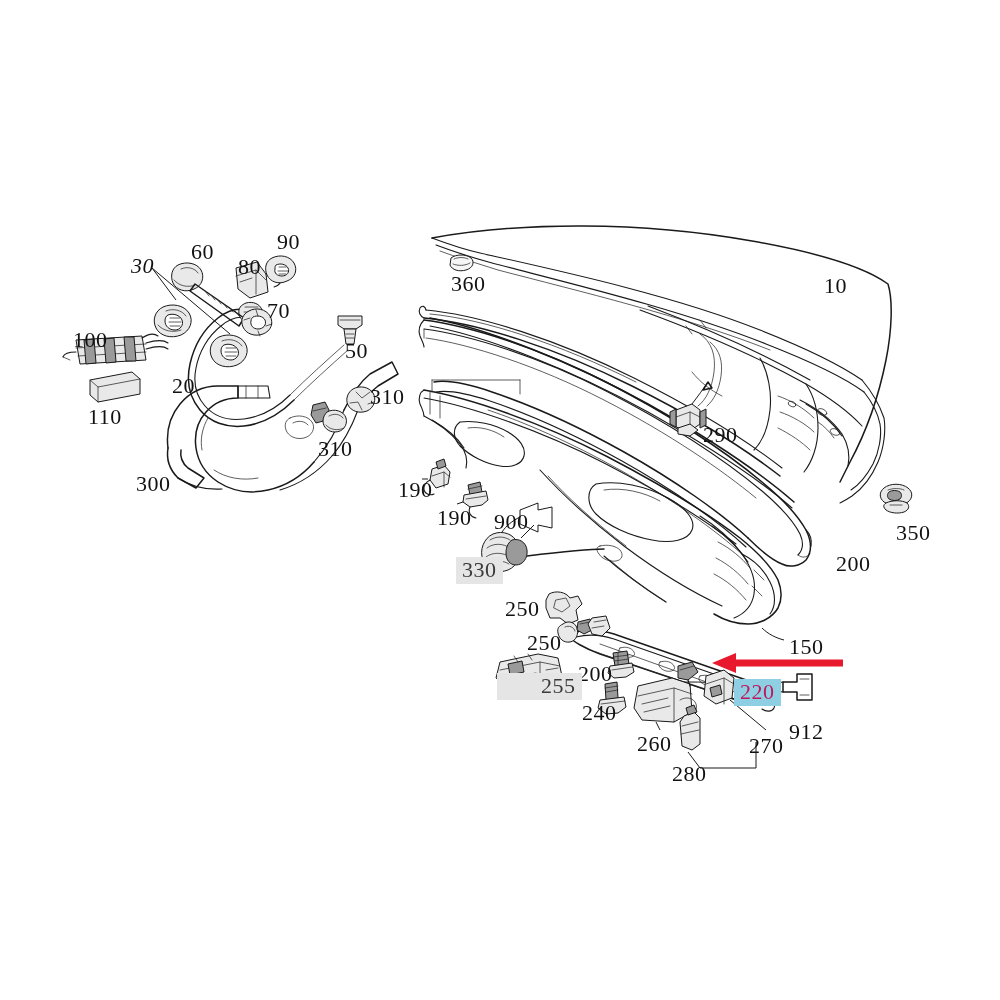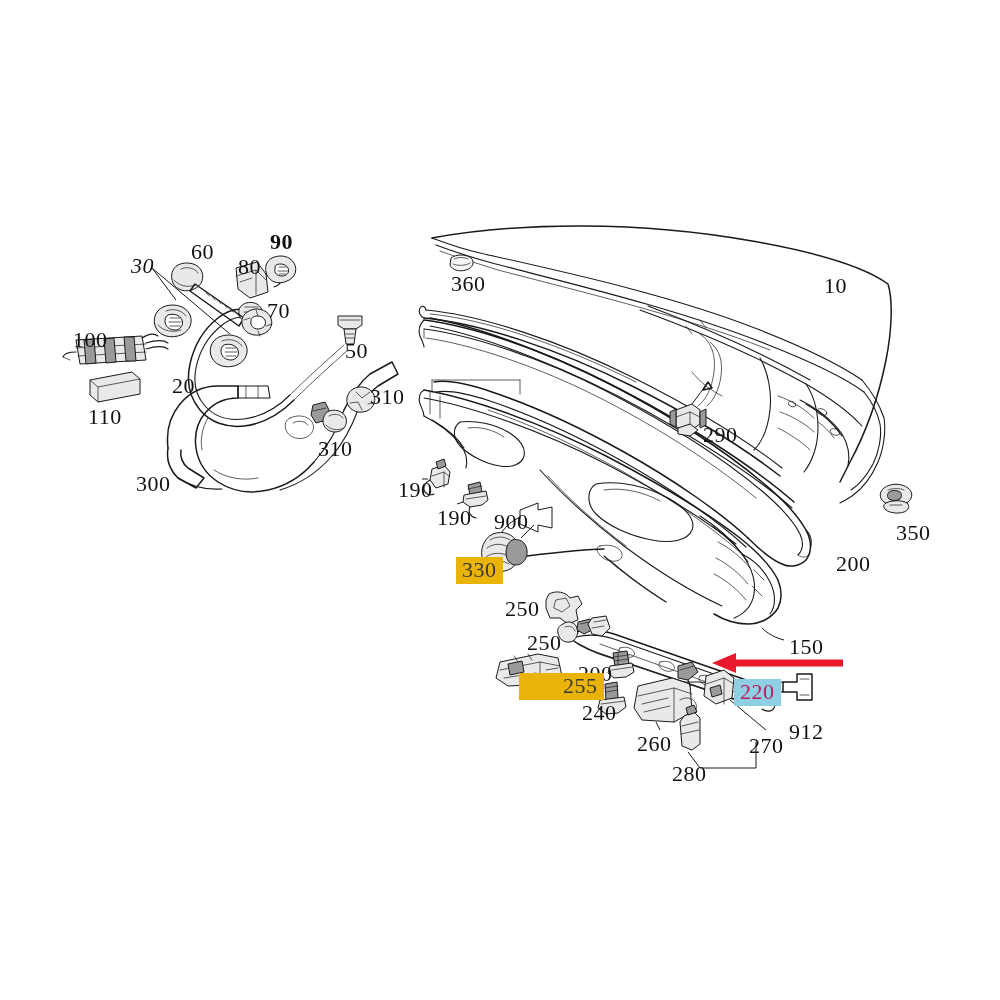--- a/index.html
+++ b/index.html
@@ -10,21 +10,21 @@
   .callout{
     position:absolute;
     font-family:"Liberation Serif",serif;
     font-size:22px;
     line-height:1;
     color:#111111;
     white-space:nowrap;
     letter-spacing:0.5px;
     user-select:none;
   }
-  .callout.hl-grey{background:#eab308;color:#3a3a3a;padding:2px 6px 3px 6px;}
+  .callout.hl-grey{background:#e5e5e5;color:#3a3a3a;padding:2px 6px 3px 6px;}
   .callout.hl-blue{background:#8ecfe3;color:#be185d;padding:2px 6px 3px 6px;}
 </style>
 </head>
 <body>
 
 <div id="sheet">
 
   <svg id="art" viewBox="0 0 1000 1000" xmlns="http://www.w3.org/2000/svg">
     <defs>
       <style>
@@ -475,21 +475,21 @@
 
     <g>
       <line x1="843" y1="663" x2="726" y2="663" stroke="#e8192c" stroke-width="7" stroke-linecap="butt"></line>
       <path d="M712 663 L736 653 L736 673 Z" fill="#e8192c"></path>
     </g>
   </svg>
 
   <div id="callout-layer">
       <div class="callout" style="left: 131px; top: 255px; font-style: italic;">30</div>
       <div class="callout" style="left: 191px; top: 241px;">60</div>
-      <div class="callout" style="left: 270px; top: 231px; font-weight: bold;">90</div>
+      <div class="callout" style="left: 277px; top: 231px;">90</div>
       <div class="callout" style="left: 238px; top: 256px;">80</div>
       <div class="callout" style="left: 267px; top: 300px;">70</div>
       <div class="callout" style="left: 345px; top: 340px;">50</div>
       <div class="callout" style="left: 73px; top: 329px;">100</div>
       <div class="callout" style="left: 88px; top: 406px;">110</div>
       <div class="callout" style="left: 172px; top: 375px;">20</div>
       <div class="callout" style="left: 370px; top: 386px;">310</div>
       <div class="callout" style="left: 318px; top: 438px;">310</div>
       <div class="callout" style="left: 136px; top: 473px;">300</div>
       <div class="callout" style="left: 451px; top: 273px;">360</div>
@@ -498,21 +498,21 @@
       <div class="callout" style="left: 888px; top: 522px; margin-left: 8px;">350</div>
       <div class="callout" style="left: 836px; top: 553px;">200</div>
       <div class="callout" style="left: 398px; top: 479px;">190</div>
       <div class="callout" style="left: 437px; top: 507px;">190</div>
       <div class="callout" style="left: 494px; top: 511px;">900</div>
       <div class="callout hl-grey" style="left: 456px; top: 557px;">330</div>
       <div class="callout" style="left: 505px; top: 598px;">250</div>
       <div class="callout" style="left: 527px; top: 632px;">250</div>
       <div class="callout" style="left: 578px; top: 663px;">200</div>
       <div class="callout" style="left: 582px; top: 702px;">240</div>
-      <div class="callout hl-grey" style="left: 519px; top: 673px; padding-left: 44px;">255</div>
+      <div class="callout hl-grey" style="left: 497px; top: 673px; padding-left: 44px;">255</div>
       <div class="callout" style="left: 637px; top: 733px;">260</div>
       <div class="callout" style="left: 672px; top: 763px;">280</div>
       <div class="callout" style="left: 749px; top: 735px;">270</div>
       <div class="callout hl-blue" style="left: 734px; top: 679px;">220</div>
       <div class="callout" style="left: 789px; top: 697px; margin-top: 24px;">912</div>
       <div class="callout" style="left: 789px; top: 636px;">150</div>
     </div>
 
 </div>
 

